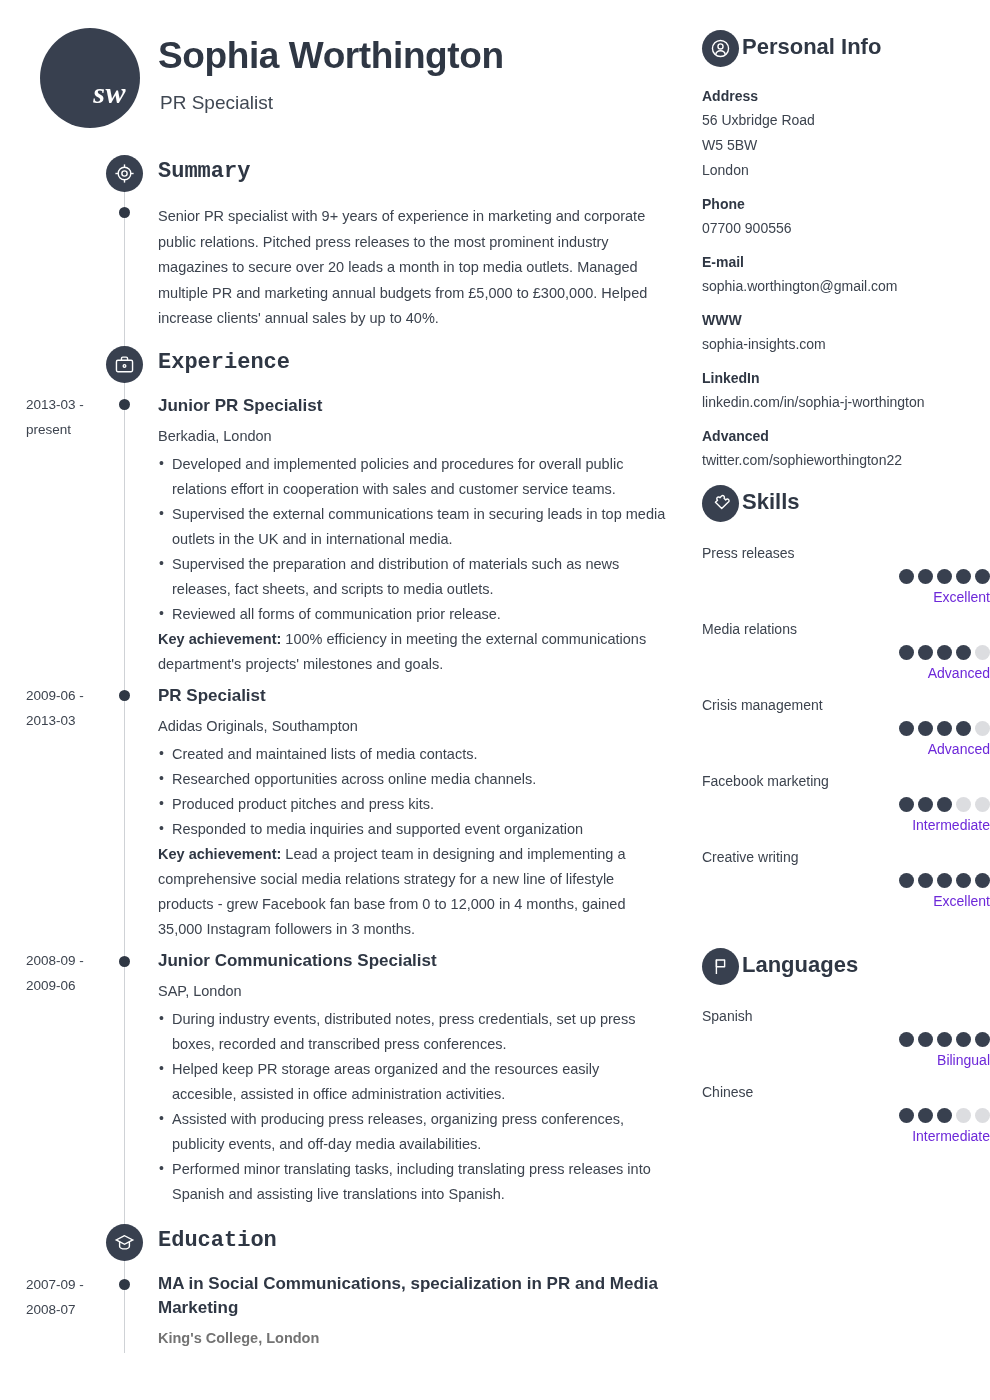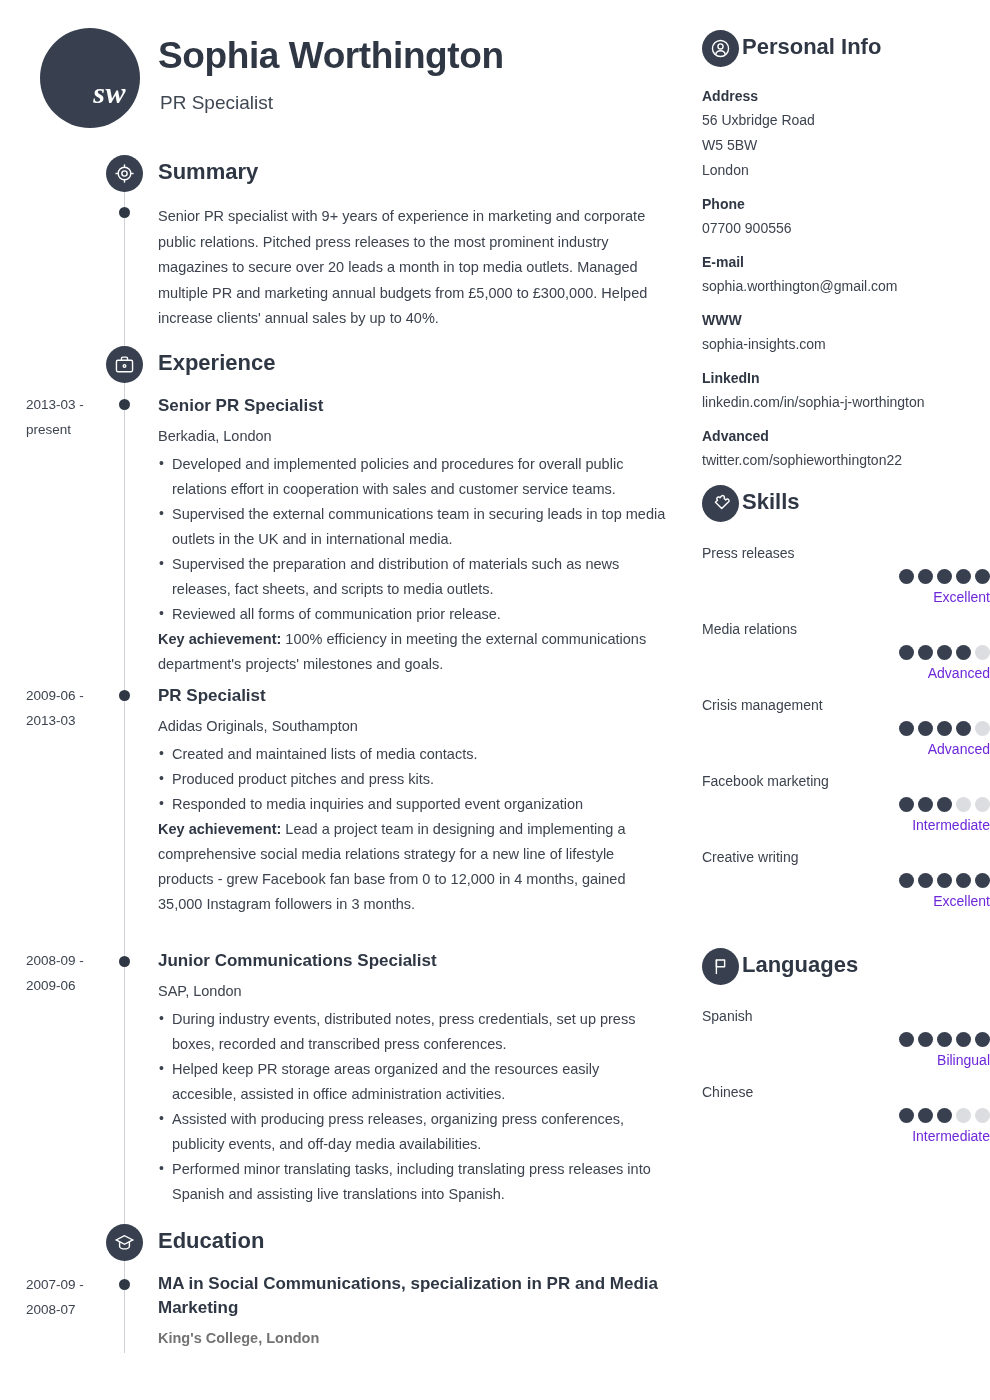--- a/index.html
+++ b/index.html
@@ -37,21 +37,21 @@
     font-size: 19px; font-weight: 400; color: #404853;
   }
 
   
   .rail {
     position: absolute; left: 124px; top: 190px;
     width: 1px; height: 1163px; background: #cfd2d6;
   }
 
   
-  .sec-head { position: relative; height: 44px; }
+  .sec-head { position: relative; height: 44px; font-family: Liberation Mono, monospace; }
   .sec-icon {
     position: absolute; left: 106px; width: 37px; height: 37px;
     border-radius: 50%; background: #38404f;
     display: flex; align-items: center; justify-content: center;
   }
   .sec-icon svg { display: block; }
   .sec-title {
     position: absolute; left: 158px; top: 4px;
     font-size: 22px; font-weight: 700; color: #2f3744;
   }
@@ -149,38 +149,39 @@
           <path d="M8.5 7.2V5.2a1.6 1.6 0 0 1 1.6-1.6h3.8a1.6 1.6 0 0 1 1.6 1.6v2"></path>
           <circle cx="12" cy="13.6" r="1.5"></circle>
         </svg>
       </div>
       <div class="sec-title">Experience</div>
     </div>
 
     <div class="bullet-dot" style="top:399px;"></div>
     <div class="dates" style="top:392px;">2013-03 - present</div>
     <div class="body-col" style="top:394px;">
-      <div class="entry-title">Senior PR Specialist</div>
+      <div class="entry-title">Junior PR Specialist</div>
       <div class="entry-sub">Berkadia, London</div>
       <ul class="pts">
         <li>Developed and implemented policies and procedures for overall public relations effort in cooperation with sales and customer service teams.</li>
         <li>Supervised the external communications team in securing leads in top media outlets in the UK and in international media.</li>
         <li>Supervised the preparation and distribution of materials such as news releases, fact sheets, and scripts to media outlets.</li>
         <li>Reviewed all forms of communication prior release.</li>
       </ul>
       <div class="keyach"><b>Key achievement:</b><span> 100% efficiency in meeting the external communications department's projects' milestones and goals.</span></div>
     </div>
 
     <div class="bullet-dot" style="top:690px;"></div>
     <div class="dates" style="top:683px;">2009-06 - 2013-03</div>
     <div class="body-col" style="top:684px;">
       <div class="entry-title">PR Specialist</div>
       <div class="entry-sub">Adidas Originals, Southampton</div>
       <ul class="pts">
         <li>Created and maintained lists of media contacts.</li>
+        <li>Researched opportunities across online media channels.</li>
         <li>Produced product pitches and press kits.</li>
         <li>Responded to media inquiries and supported event organization</li>
       </ul>
       <div class="keyach"><b>Key achievement:</b><span> Lead a project team in designing and implementing a comprehensive social media relations strategy for a new line of lifestyle products - grew Facebook fan base from 0 to 12,000 in 4 months, gained 35,000 Instagram followers in 3 months.</span></div>
     </div>
 
     <div class="bullet-dot" style="top:956px;"></div>
     <div class="dates" style="top:948px;">2008-09 - 2009-06</div>
     <div class="body-col" style="top:949px;">
       <div class="entry-title">Junior Communications Specialist</div>

